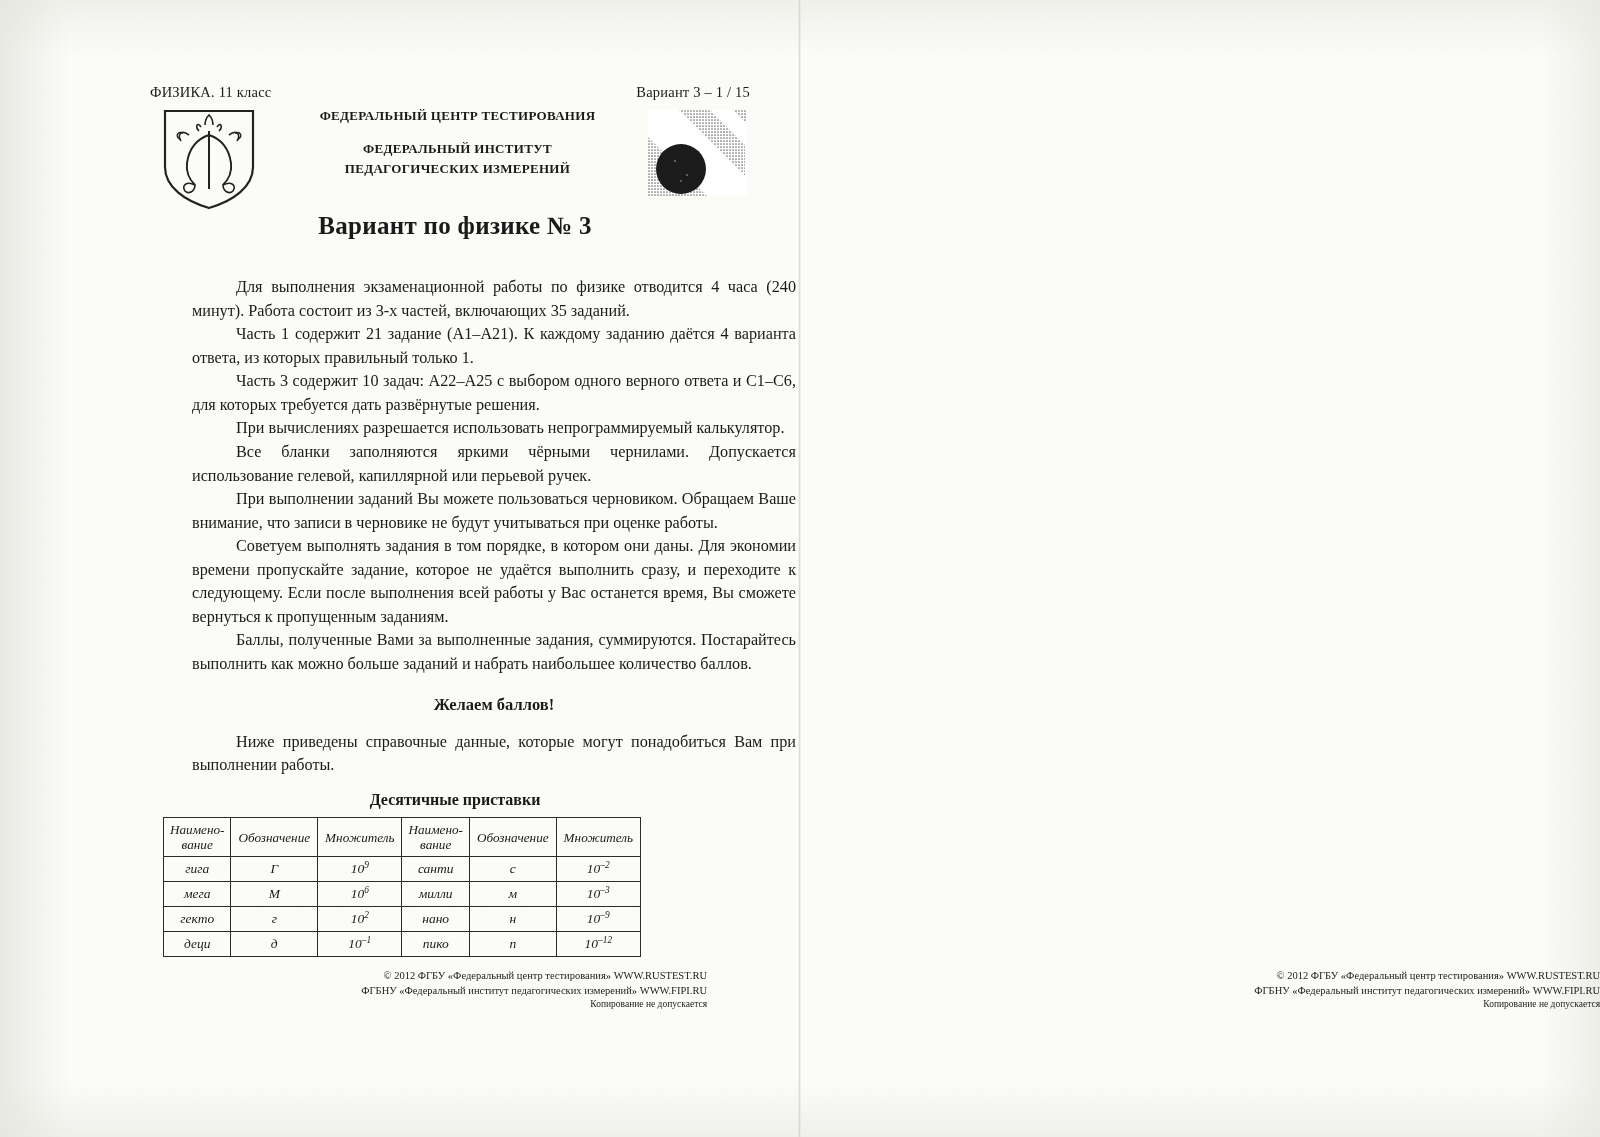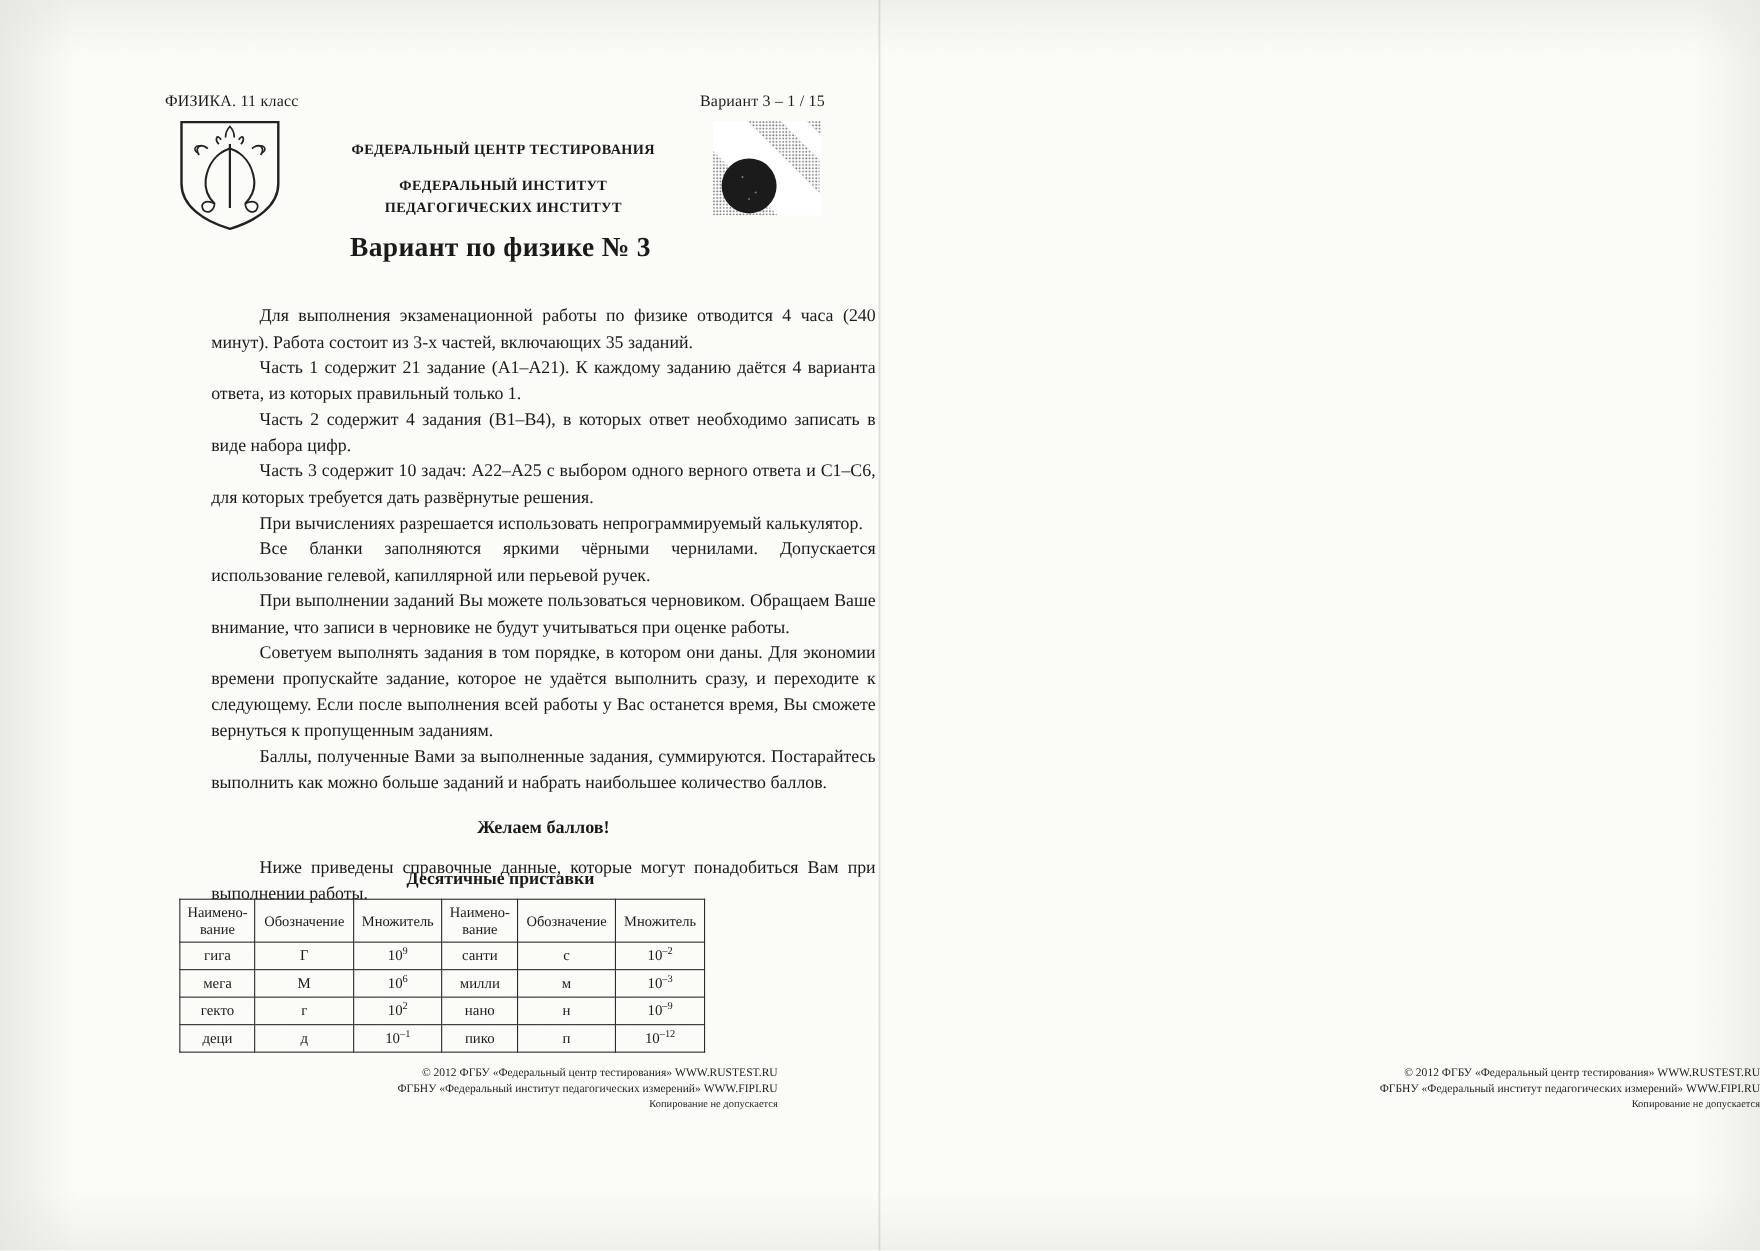--- a/index.html
+++ b/index.html
@@ -43,21 +43,21 @@
   }
   .page-left .pg-head{left:150px;width:600px;}
   .pg-head .subj{letter-spacing:.2px;}
   .pg-head .variant{letter-spacing:.2px;}
 
   
   .emblem{position:absolute;left:155px;top:105px;width:108px;height:108px;}
   .stamp{position:absolute;left:645px;top:107px;width:105px;height:92px;}
 
   .org{
-    position:absolute;left:285px;top:126px;width:345px;
+    position:absolute;left:285px;top:106px;width:345px;
     text-align:center;font-weight:bold;font-size:13px;line-height:1.55;
     letter-spacing:.3px;
   }
   .org .l2{margin-top:13px;}
 
   .doc-title{
     position:absolute;left:150px;top:212px;width:610px;
     text-align:center;font-weight:bold;font-size:25px;letter-spacing:.3px;
   }
   .doc-sub{
@@ -78,20 +78,21 @@
   }
 
   .tbl-title{
     position:absolute;left:150px;top:791px;width:610px;
     text-align:center;font-weight:bold;font-size:16px;
   }
   table.prefix{
     position:absolute;left:163px;top:817px;
     border-collapse:collapse;width:478px;
     font-size:13.5px;
+    font-style:italic;
   }
   table.prefix td,table.prefix th{
     border:1.15px solid #2b2b2b;
     text-align:center;padding:3px 2px;font-weight:normal;
     height:18px;
   }
   table.prefix th{font-size:13.2px;line-height:1.15;padding:4px 2px;}
   sup{font-size:.7em;vertical-align:super;line-height:0;}
 
   .foot{
@@ -130,21 +131,21 @@
     <path d="M34 30 C26 24 22 30 26 36 M74 30 C82 24 86 30 82 36" stroke="#222" stroke-width="1.6" fill="none"></path>
     <path d="M28 28 C22 26 20 32 25 34 M80 28 C86 26 88 32 83 34" stroke="#222" stroke-width="1.4" fill="none"></path>
     <path d="M40 80 C32 76 26 80 30 86 C34 90 40 86 40 80 Z" stroke="#222" stroke-width="1.6" fill="none"></path>
     <path d="M68 80 C76 76 82 80 78 86 C74 90 68 86 68 80 Z" stroke="#222" stroke-width="1.6" fill="none"></path>
     <path d="M50 20 C50 14 54 10 54 10 C54 10 58 14 58 20" stroke="#222" stroke-width="1.6" fill="none"></path>
   </svg>
 
   <div class="org">
     <div>ФЕДЕРАЛЬНЫЙ ЦЕНТР ТЕСТИРОВАНИЯ</div>
     <div class="l2">ФЕДЕРАЛЬНЫЙ ИНСТИТУТ</div>
-    <div>ПЕДАГОГИЧЕСКИХ ИНСТИТУТ</div>
+    <div>ПЕДАГОГИЧЕСКИХ ИЗМЕРЕНИЙ</div>
   </div>
 
   <svg class="stamp" viewBox="0 0 105 92">
     <defs>
       <pattern id="dots" width="3" height="3" patternUnits="userSpaceOnUse">
         <rect width="3" height="3" fill="#ffffff"></rect>
         <circle cx="1" cy="1" r="0.85" fill="#6e6e6e"></circle>
       </pattern>
       <clipPath id="sq">
           <rect x="3" y="3" width="99" height="86"></rect>
@@ -160,21 +161,20 @@
       <circle cx="42" cy="68" r="1" fill="#777"></circle>
       <circle cx="36" cy="74" r="0.9" fill="#777"></circle>
     </g>
   </svg>
 
   <div class="doc-title">Вариант по физике № 3</div>
 
   <div class="body-text">
     <p>Для выполнения экзаменационной работы по физике отводится 4 часа (240 минут). Работа состоит из 3-х частей, включающих 35 заданий.</p>
     <p>Часть 1 содержит 21 задание (А1–А21). К каждому заданию даётся 4 варианта ответа, из которых правильный только 1.</p>
-    <p>Часть 2 содержит 4 задания (В1–В4), в которых ответ необходимо записать в виде набора цифр.</p>
     <p>Часть 3 содержит 10 задач: А22–А25 с выбором одного верного ответа и С1–С6, для которых требуется дать развёрнутые решения.</p>
     <p>При вычислениях разрешается использовать непрограммируемый калькулятор.</p>
     <p>Все бланки заполняются яркими чёрными чернилами. Допускается использование гелевой, капиллярной или перьевой ручек.</p>
     <p>При выполнении заданий Вы можете пользоваться черновиком. Обращаем Ваше внимание, что записи в черновике не будут учитываться при оценке работы.</p>
     <p>Советуем выполнять задания в том порядке, в котором они даны. Для экономии времени пропускайте задание, которое не удаётся выполнить сразу, и переходите к следующему. Если после выполнения всей работы у Вас останется время, Вы сможете вернуться к пропущенным заданиям.</p>
     <p>Баллы, полученные Вами за выполненные задания, суммируются. Постарайтесь выполнить как можно больше заданий и набрать наибольшее количество баллов.</p>
     <p class="wish">Желаем баллов!</p>
     <p>Ниже приведены справочные данные, которые могут понадобиться Вам при выполнении работы.</p>
   </div>
 

